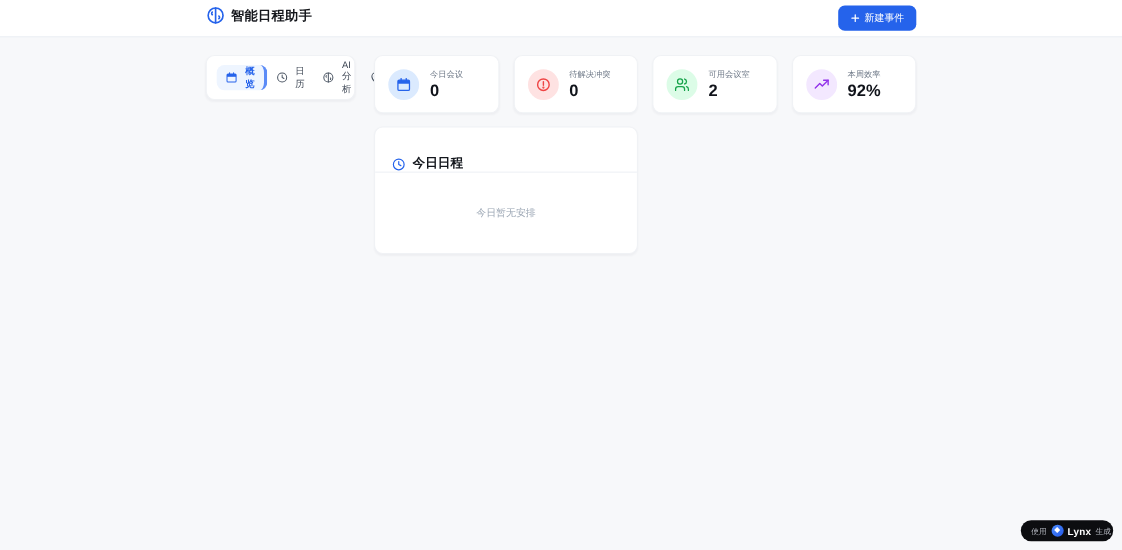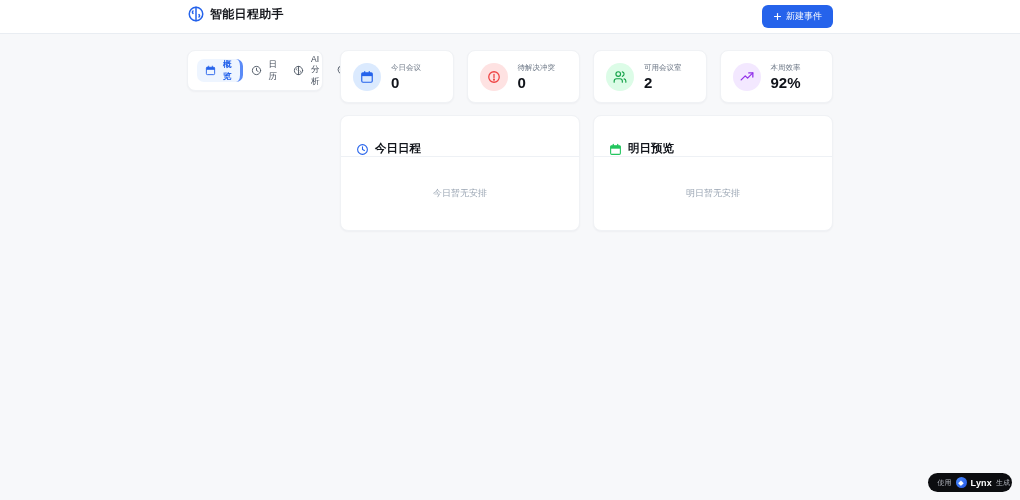--- a/index.html
+++ b/index.html
@@ -225,36 +225,20 @@
               <circle cx="12" cy="12" r="9"></circle>
                 <path d="M12 7v5l3.5 2"></path>
             </svg>
           </span>
           <span class="panel-title">今日日程</span>
         </div>
         <div class="panel-body">
           <span class="empty-text">今日暂无安排</span>
         </div>
       </section>
-      <section class="card panel">
-        <div class="panel-head">
-          <span class="ic" style="color: rgb(34, 197, 94);">
-            <svg viewBox="0 0 24 24" fill="none" stroke="currentColor" stroke-width="2" stroke-linecap="round">
-              <rect x="3" y="5" width="18" height="16" rx="2"></rect>
-              <line x1="8" y1="2.5" x2="8" y2="7"></line>
-                <line x1="16" y1="2.5" x2="16" y2="7"></line>
-              <rect x="3" y="5" width="18" height="5.5" fill="currentColor" stroke="none"></rect>
-            </svg>
-          </span>
-          <span class="panel-title">明日预览</span>
-        </div>
-        <div class="panel-body">
-          <span class="empty-text">明日暂无安排</span>
-        </div>
-      </section>
     </div>
 
   </div>
 </div>
 
 <div class="lynx-badge">
   <span class="muted">使用</span>
   <span class="lynx-logo">
       <span>◆</span>
     </span>

